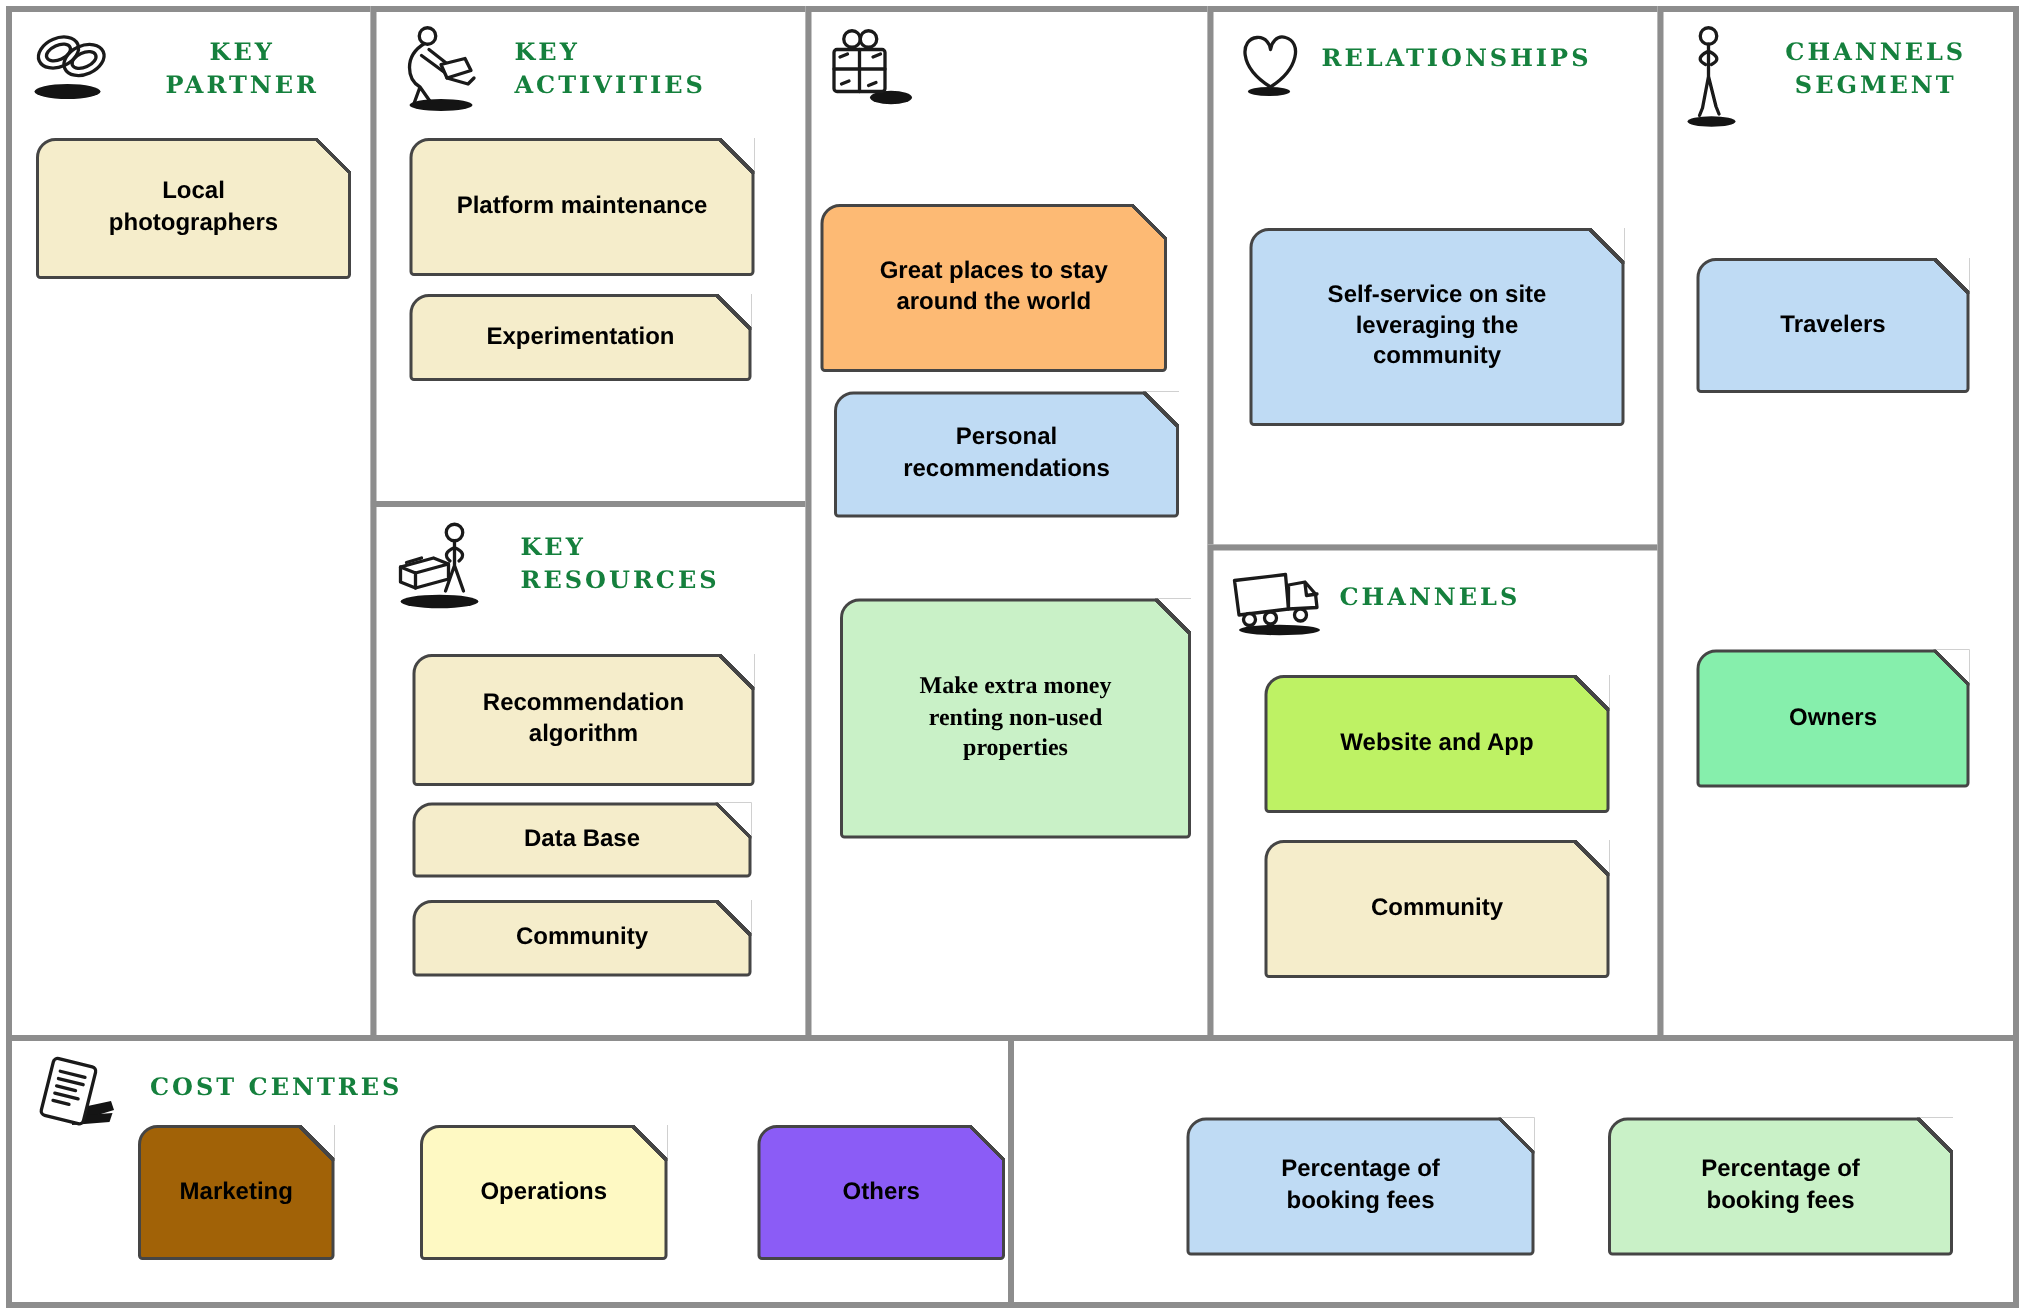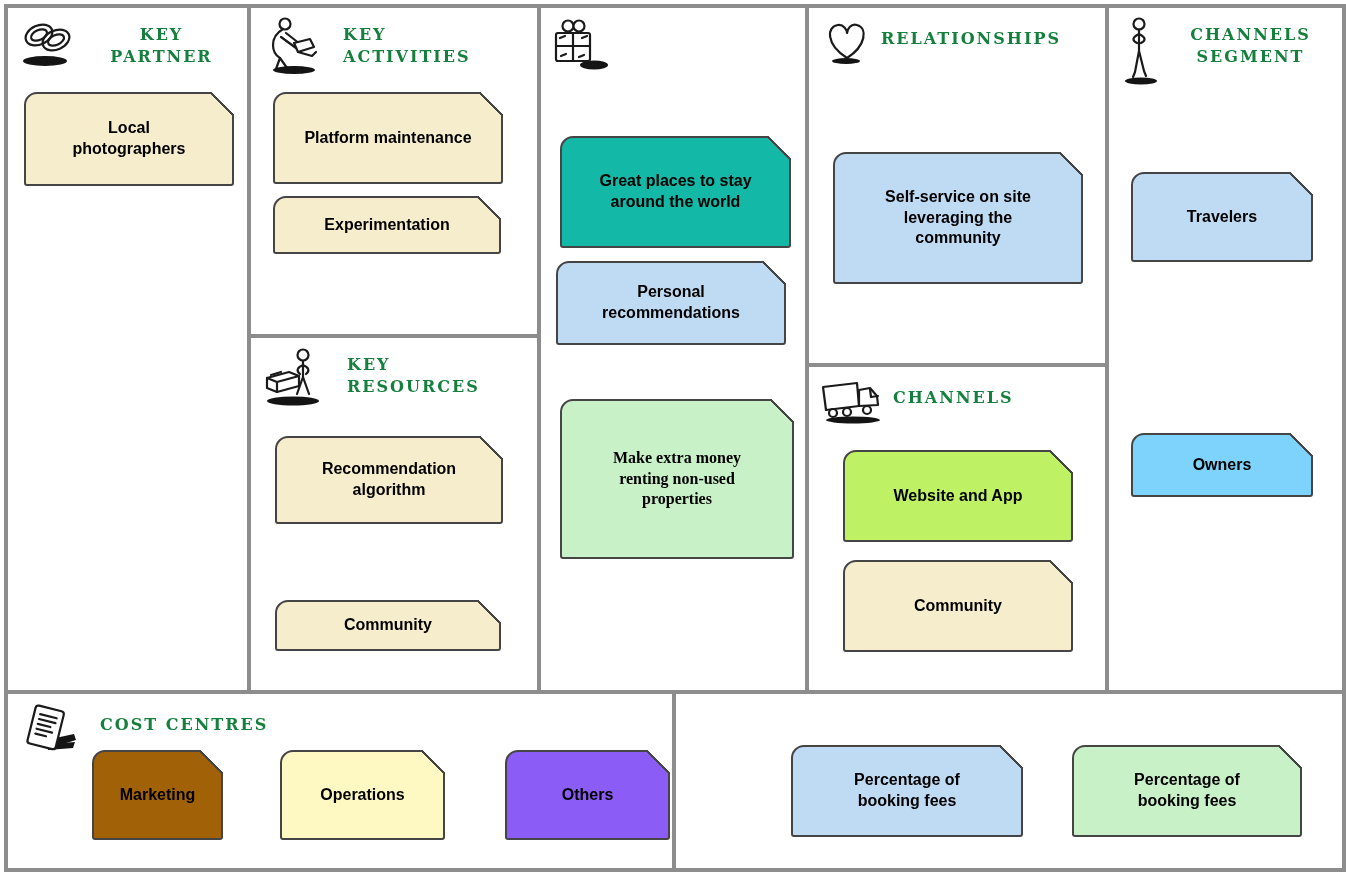--- a/index.html
+++ b/index.html
@@ -100,40 +100,43 @@
         </svg>
       </span>
       <span class="ptitle left">
         <span>KEY</span>
         <span>RESOURCES</span>
       </span>
     </div>
     <div class="note" style="left: 24px; top: 98px; width: 228px; height: 88px; background: rgb(245, 237, 203);">
       <span>Recommendation algorithm</span>
     </div>
+    <div class="note" style="left: 24px; top: 197px; width: 226px; height: 50px; background: rgb(245, 237, 203);">
+      <span>Data Base</span>
+    </div>
     <div class="note" style="left: 24px; top: 262px; width: 226px; height: 51px; background: rgb(245, 237, 203);">
       <span>Community</span>
     </div>
   </section>
 
   <section class="panel" style="left:537px; top:4px; width:272px; height:690px;">
     <div class="ph">
       <span class="icon">
         <svg width="60" height="56" viewBox="0 0 60 56">
           <ellipse cx="43" cy="49" rx="14" ry="4.5" fill="#141414"></ellipse>
           <rect class="ln fillw" x="5" y="17" width="34" height="28" rx="2"></rect>
           <line class="ln" x1="22" y1="17" x2="22" y2="45"></line>
           <line class="ln" x1="5" y1="30" x2="39" y2="30"></line>
           <circle class="ln fillw" cx="17" cy="10" r="5.5"></circle>
           <circle class="ln fillw" cx="28" cy="10" r="5.5"></circle>
           <path class="ln" d="M9 22 l5 -2 M28 41 l5 -2 M31 22 l5 -2 M10 40 l5 -2"></path>
         </svg>
       </span>
     </div>
-    <div class="note" style="left: 19px; top: 128px; width: 231px; height: 112px; background: #14b8a6;">
+    <div class="note" style="left: 6px; top: 128px; width: 231px; height: 112px; background: #fdba74;">
       <span>Great places to stay around the world</span>
     </div>
     <div class="note" style="left: 15px; top: 253px; width: 230px; height: 84px; background: rgb(191, 219, 244);">
       <span>Personal recommendations</span>
     </div>
     <div class="note" style="left: 19px; top: 391px; width: 234px; height: 160px; background: rgb(201, 241, 199); font-family: Liberation Serif, serif;">
       <span>Make extra money renting non-used properties</span>
     </div>
   </section>
 
@@ -189,21 +192,21 @@
         </svg>
       </span>
       <span class="ptitle">
         <span>CHANNELS</span>
         <span>SEGMENT</span>
       </span>
     </div>
     <div class="note" style="left: 22px; top: 164px; width: 182px; height: 90px; background: rgb(191, 219, 244);">
       <span>Travelers</span>
     </div>
-    <div class="note" style="left: 22px; top: 425px; width: 182px; height: 64px; background: #7dd3fc;">
+    <div class="note" style="left: 22px; top: 425px; width: 182px; height: 92px; background: #86efac;">
       <span>Owners</span>
     </div>
   </section>
 
   <section class="panel" style="left:4px; top:690px; width:672px; height:182px;">
     <div class="ph">
       <span class="icon">
         <svg width="62" height="58" viewBox="0 0 62 58">
           <g fill="#141414">
             <path d="M28 38 L56 32 L58 38 L32 46 Z"></path>

